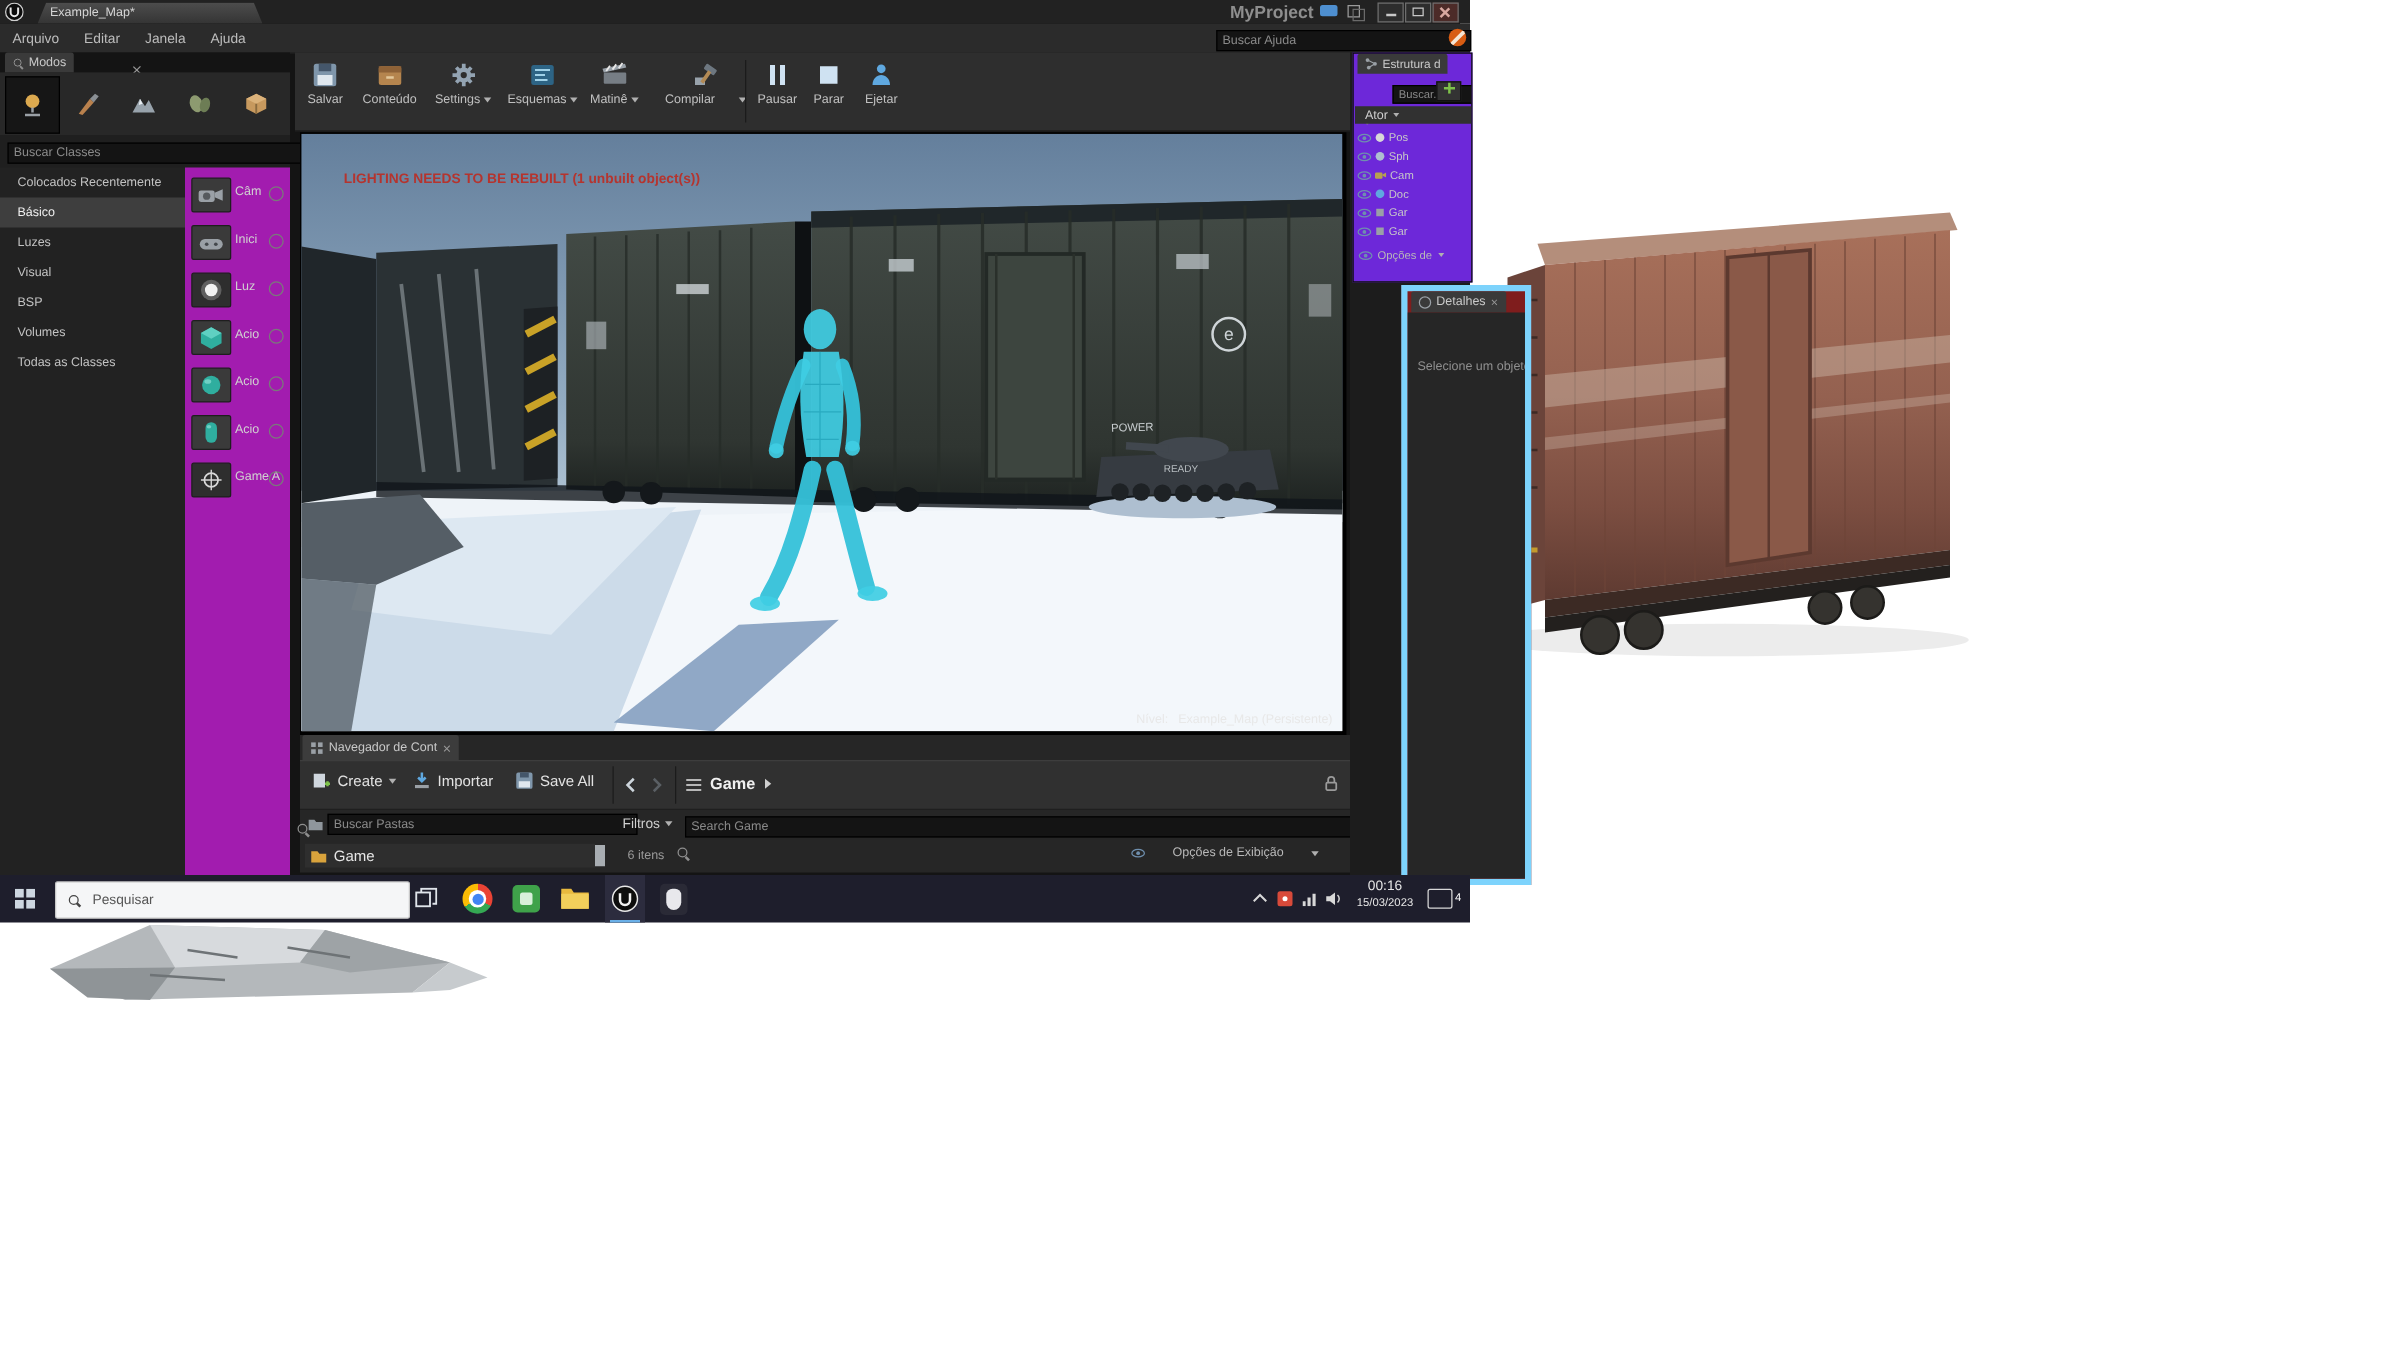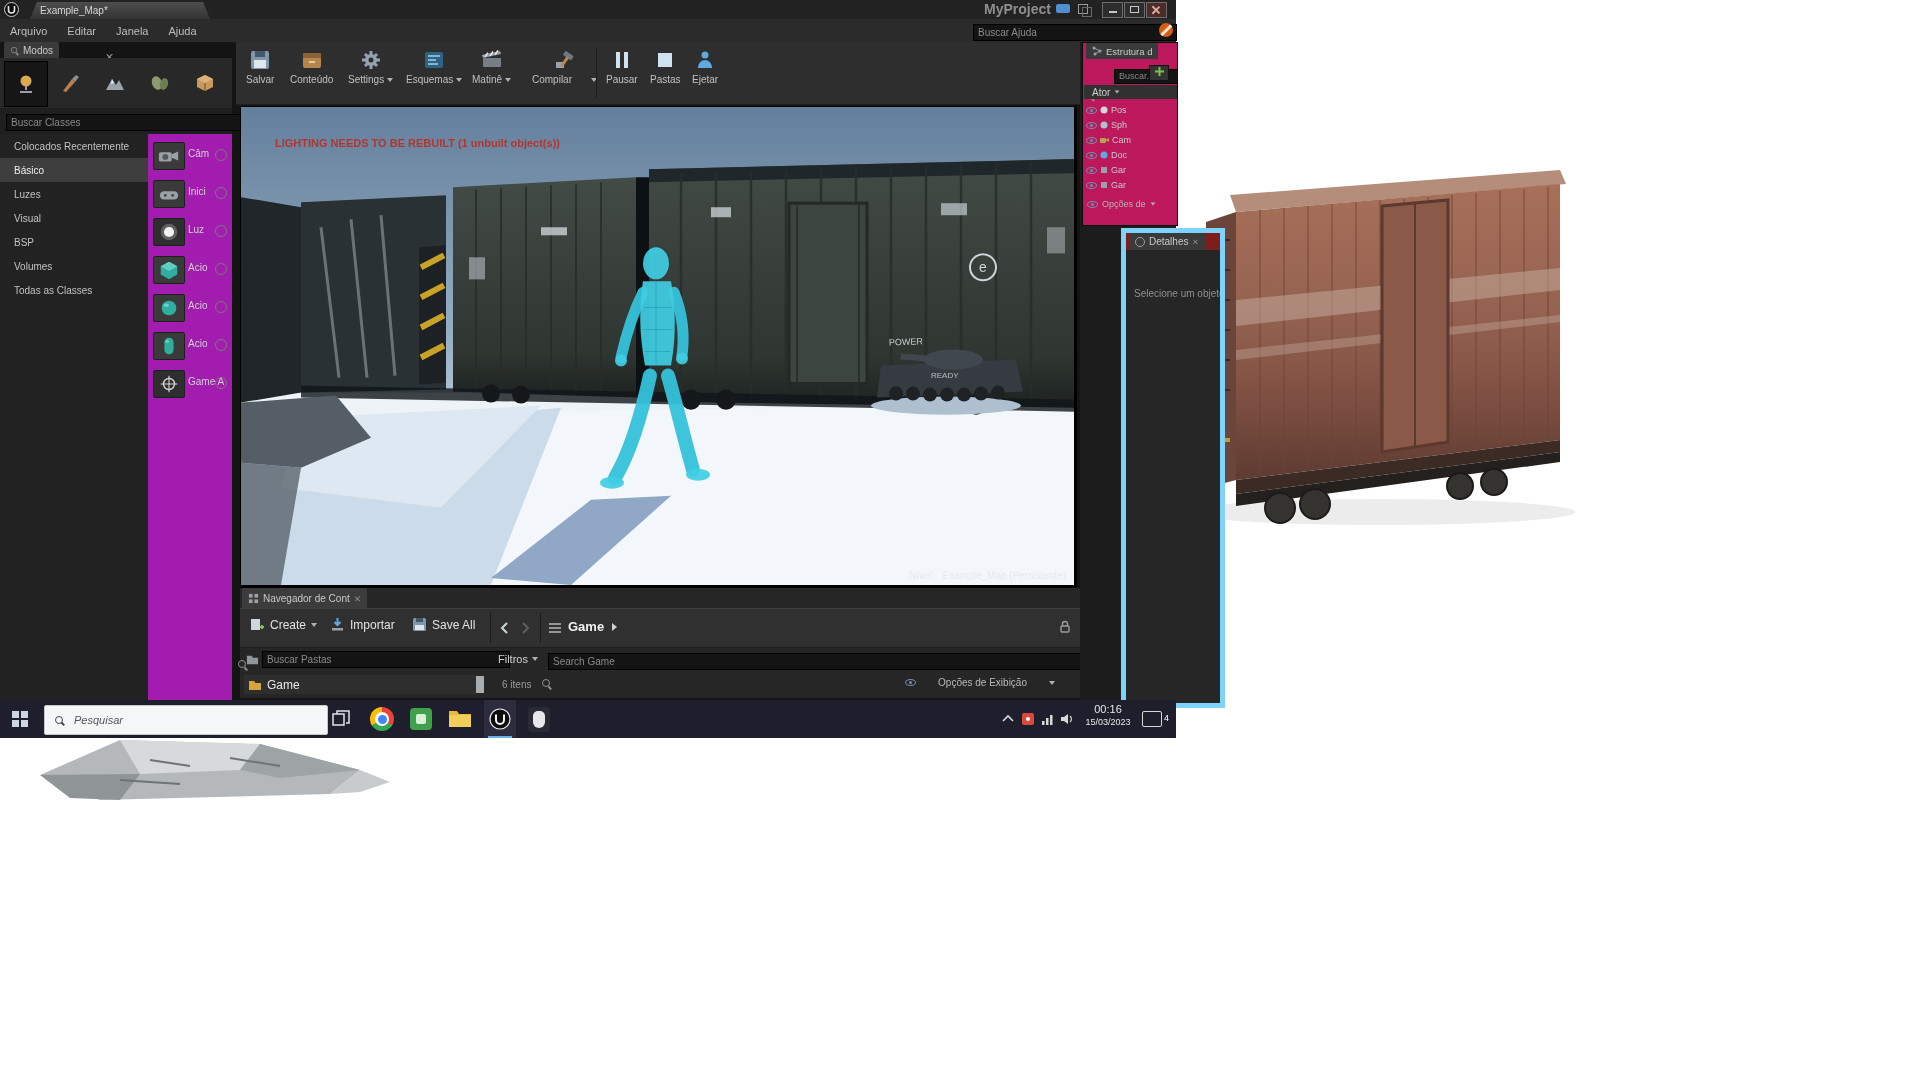--- a/index.html
+++ b/index.html
@@ -332,21 +332,21 @@
       <svg width="26" height="26" viewBox="0 0 26 26">
         <rect x="7" y="5" width="4" height="16" fill="#cfe2f2"></rect>
           <rect x="15" y="5" width="4" height="16" fill="#cfe2f2"></rect>
         </svg>
       <span>Pausar</span>
     </div>
     <div class="tbtn" style="left:414px">
       <svg width="26" height="26" viewBox="0 0 26 26">
         <rect x="6" y="6" width="14" height="14" fill="#cfe2f2"></rect>
         </svg>
-      <span>Pastas</span>
+      <span>Parar</span>
     </div>
     <div class="tbtn" style="left:456px">
       <svg width="26" height="26" viewBox="0 0 26 26">
         <circle cx="13" cy="8" r="3.5" fill="#5fa8e0"></circle>
           <path d="M6 21 c0-5 3.5-8 7-8 s7 3 7 8z" fill="#5fa8e0"></path>
         </svg>
       <span>Ejetar</span>
     </div>
   </div>
 
@@ -524,21 +524,21 @@
     <div class="abs" style="left:262px;top:91px;font-size:10px;color:#9a9a9a">6 itens</div>
     <div class="abs row" style="right:25px;top:89px;gap:22px;color:#b8b8b8;font-size:10px">
       <span class="eye"></span>
       <span>Opções de Exibição</span>
       <span class="caret-d"></span>
     </div>
   </div>
 
   <div class="abs" style="left:1080px;top:42px;width:96px;height:658px;background:#1c1c1c"></div>
 
-  <div class="abs" style="left:1082px;top:42px;width:94px;height:182px;background:#be185d;border:1px solid #0c0c0c;overfl ow:hidden;overflow:hidden">
+  <div class="abs" style="left:1082px;top:42px;width:94px;height:182px;background:#6d28d9;border:1px solid #0c0c0c;overfl ow:hidden;overflow:hidden">
     <div class="abs ptab" style="left:3px;top:0;height:16px;max-width:88px;overflow:hidden">
       <svg width="10" height="10" viewBox="0 0 10 10">
           <circle cx="2" cy="2" r="1.5" fill="#9aa0a6"></circle>
           <circle cx="8" cy="5" r="1.5" fill="#9aa0a6"></circle>
           <circle cx="3" cy="8" r="1.5" fill="#9aa0a6"></circle>
           <path d="M2 2 L8 5 L3 8" stroke="#9aa0a6" stroke-width="1" fill="none"></path>
         </svg>
       <span style="white-space:nowrap;font-size:9.5px">Estrutura d</span>
     </div>
     <div class="abs" style="left:5px;top:22px;width:56px;height:15px">
@@ -618,21 +618,21 @@
 
 <div class="abs" style="left:0;top:700px;width:1176px;height:38px;background:#1e1e2c;z-index:10">
   <svg class="abs" style="left:12px;top:11px" width="16" height="16" viewBox="0 0 16 16">
     <rect x="0" y="0" width="7" height="7" fill="#cdd6e0"></rect>
       <rect x="9" y="0" width="7" height="7" fill="#cdd6e0"></rect>
     <rect x="0" y="9" width="7" height="7" fill="#cdd6e0"></rect>
       <rect x="9" y="9" width="7" height="7" fill="#cdd6e0"></rect>
   </svg>
   <div class="abs row" style="left:44px;top:5px;width:272px;height:28px;background:#f5f6f7;border:1px solid #c8c8c8;border-radius:2px;padding-left:10px;gap:8px">
     <span class="mag dark"></span>
-    <input class="tb-search" style="font-size: 11px; color: rgb(51, 51, 51); width: 210px; font-style: italic;" placeholder="Pesquisar">
+    <input class="tb-search" style="font-size: 11px; color: rgb(51, 51, 51); width: 210px;" placeholder="Pesquisar">
   </div>
   <svg class="abs" style="left:332px;top:10px" width="18" height="18" viewBox="0 0 18 18">
     <rect x="1" y="4" width="11" height="11" fill="none" stroke="#dfe4ea" stroke-width="1.5"></rect>
     <path d="M5 4 V1 H17 V13 H14" fill="none" stroke="#dfe4ea" stroke-width="1.5"></path>
   </svg>
   <div class="abs" style="left:370px;top:7px;width:24px;height:24px;border-radius:50%;background:conic-gradient(#ea4335 0 33%,#34a853 0 66%,#fbbc05 0 100%)">
     <div style="position:absolute;left:5px;top:5px;width:14px;height:14px;border-radius:50%;background:#fff"></div>
     <div style="position:absolute;left:7.5px;top:7.5px;width:9px;height:9px;border-radius:50%;background:#4285f4"></div>
   </div>
   <div class="abs" style="left:410px;top:8px;width:22px;height:22px;border-radius:4px;background:#3fa24a">

